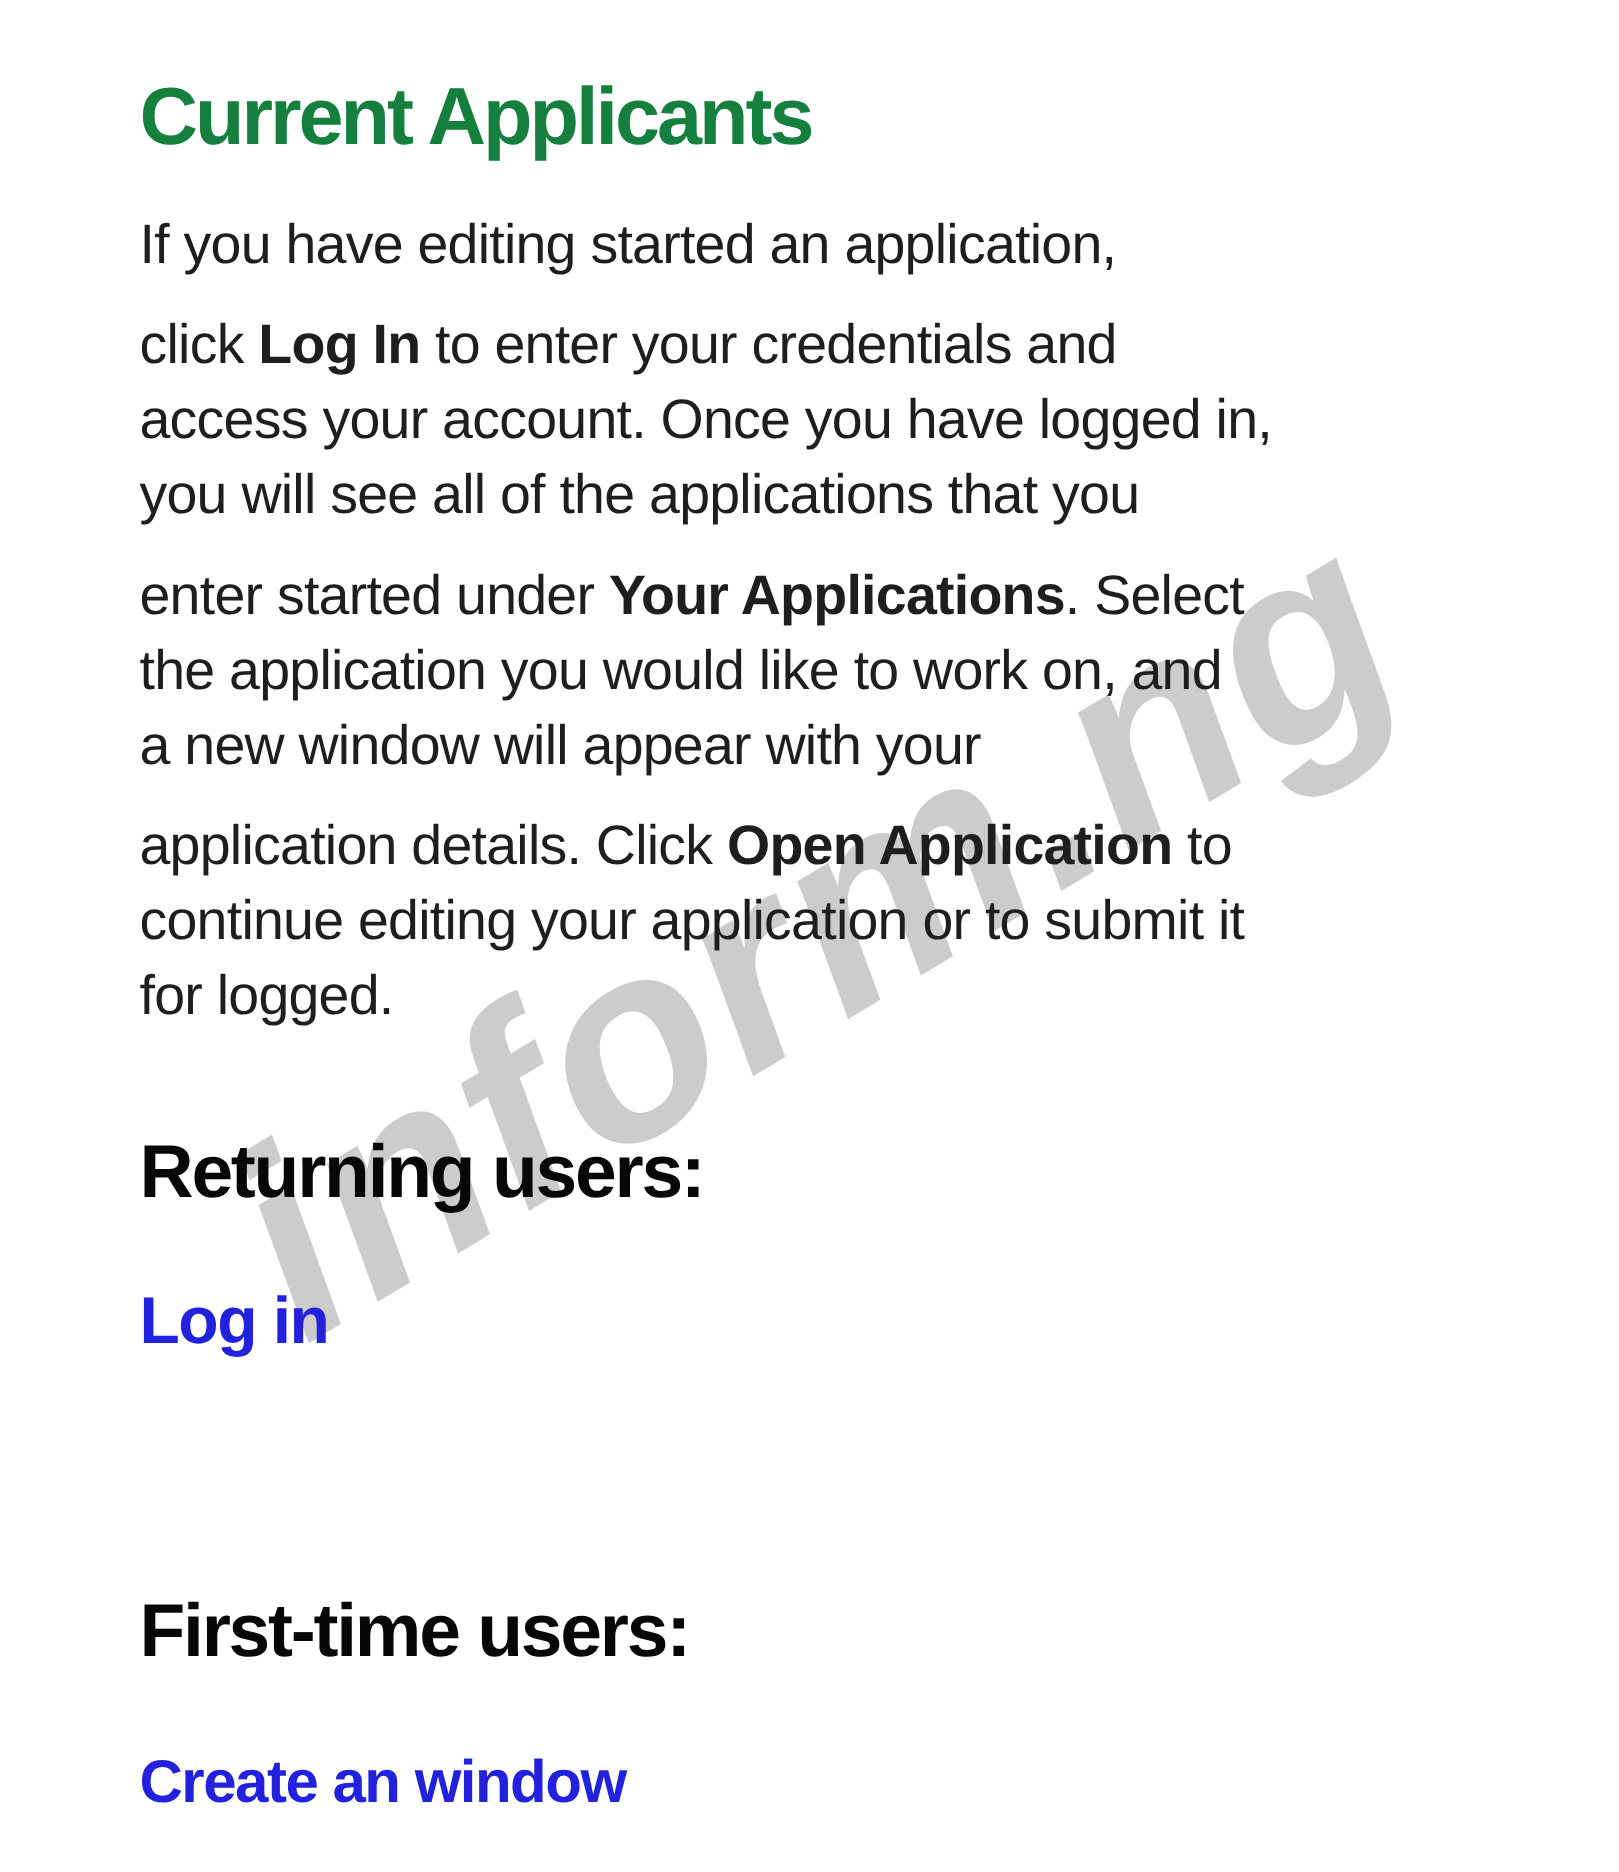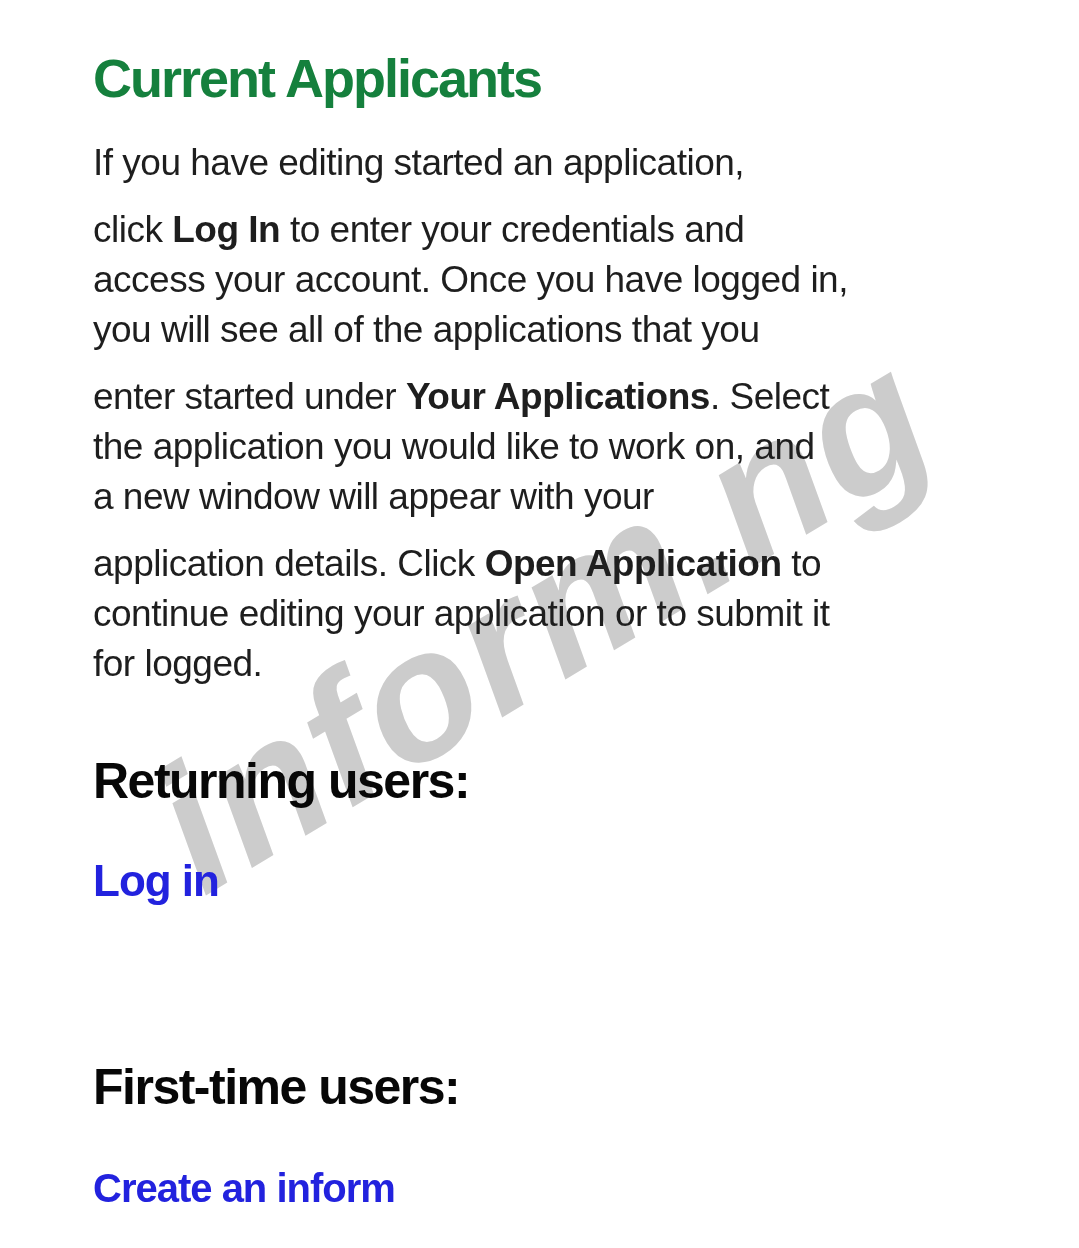--- a/index.html
+++ b/index.html
@@ -94,15 +94,15 @@
       <div class="pline"><span>continue editing your application or to submit it</span></div>
       <div class="pline"><span>for logged.</span></div>
     </div>
 
   <h2 class="section-heading returning">Returning users:</h2>
 
   <a class="blue-link login" href="#" style="color: rgb(34, 34, 222);">Log in</a>
 
   <h2 class="section-heading firsttime">First-time users:</h2>
 
-  <a class="blue-link create" href="#" style="color: rgb(34, 34, 222);">Create an inform</a>
+  <a class="blue-link create" href="#" style="color: rgb(34, 34, 222);">Create an window</a>
 
 </div>
 
 </body></html>

